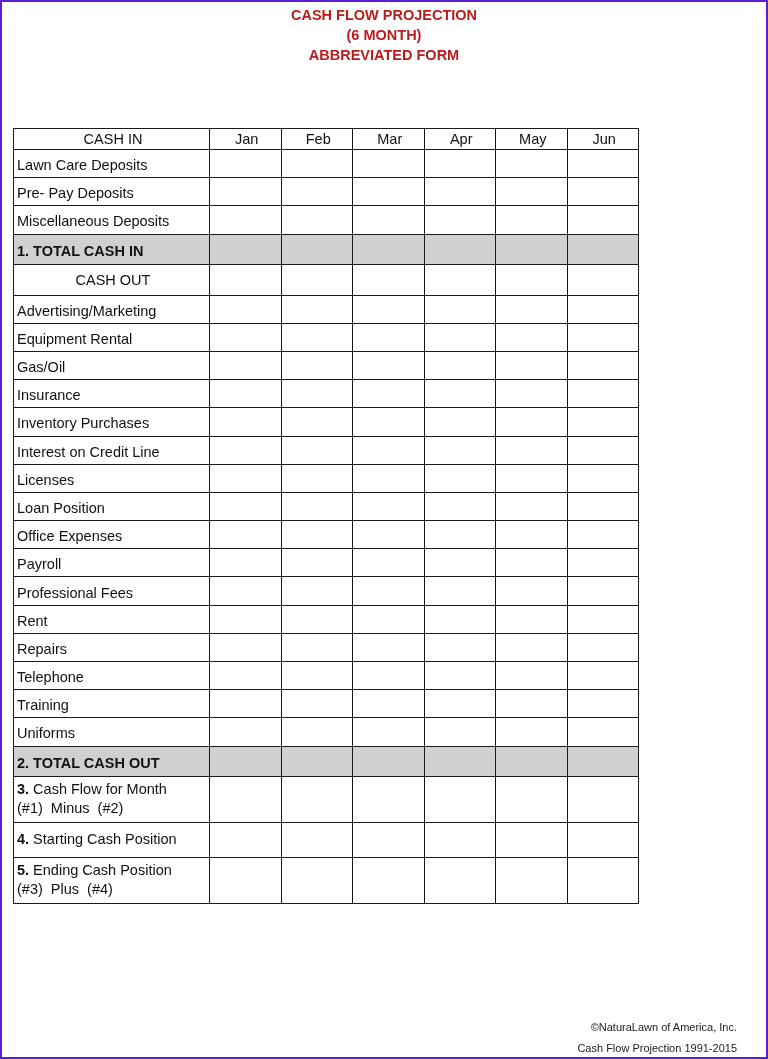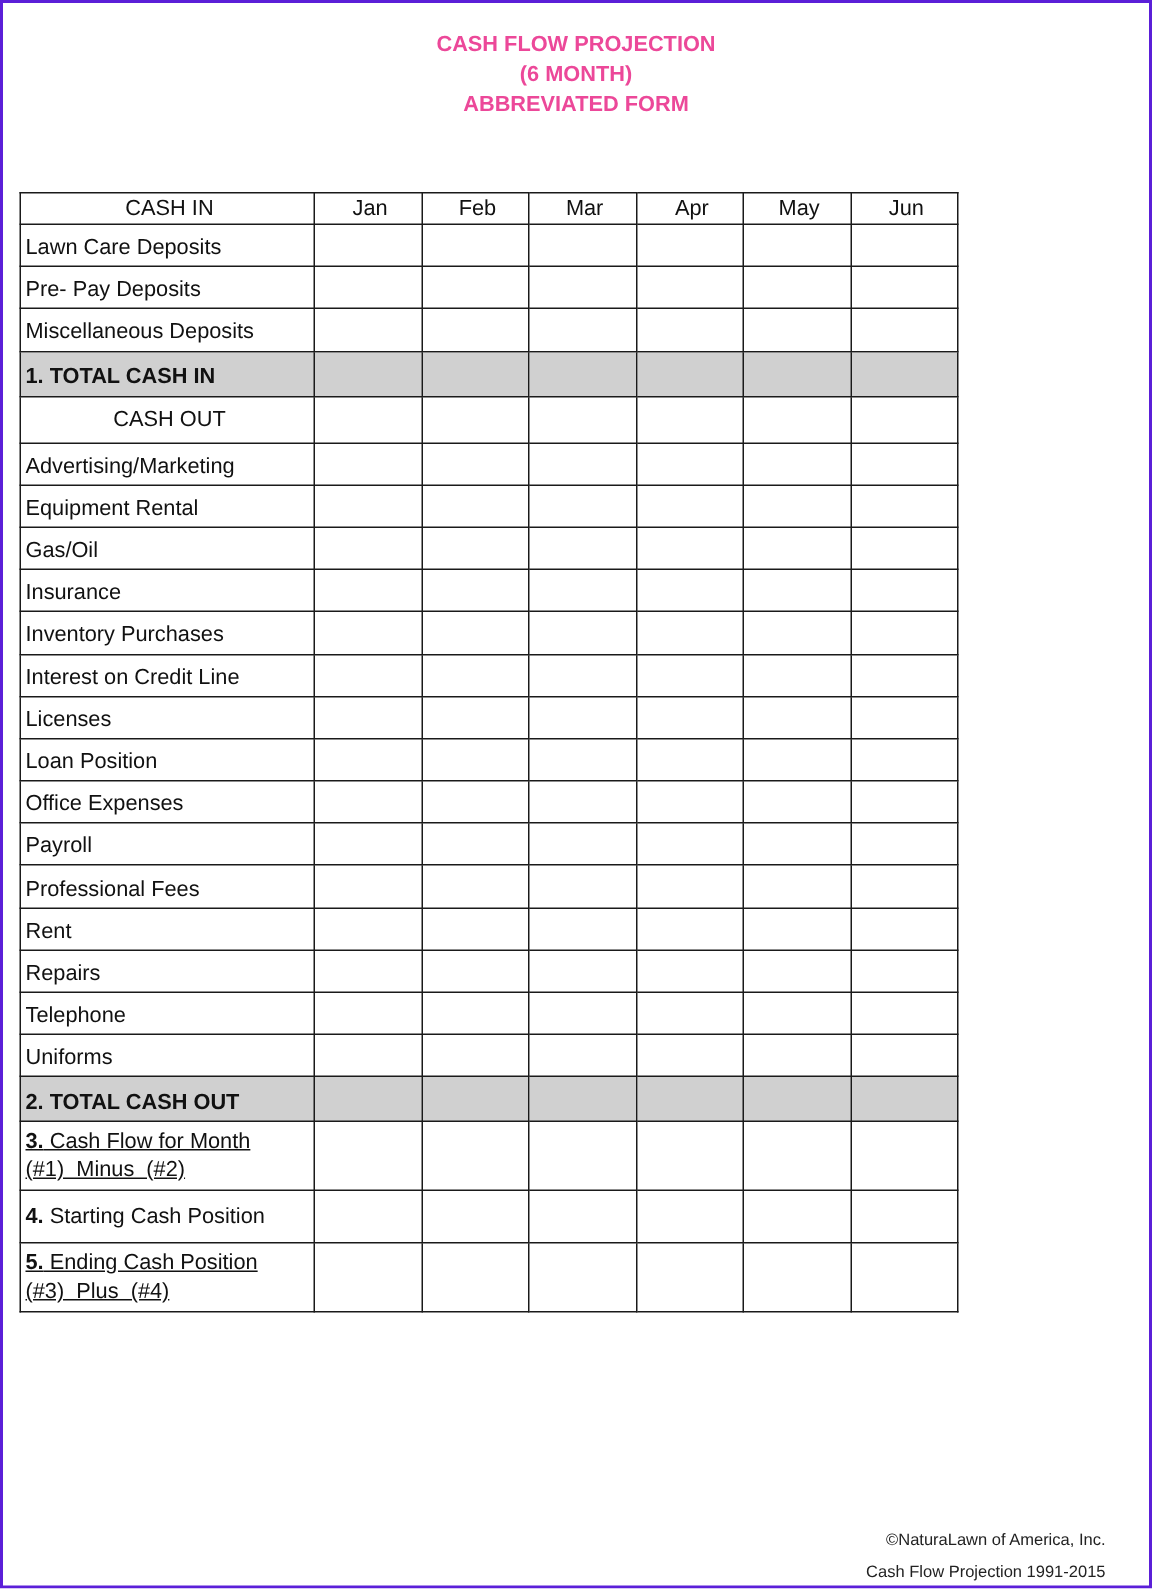--- a/index.html
+++ b/index.html
@@ -3,22 +3,22 @@
   <meta charset="utf-8">
   <style>
     * { box-sizing: border-box; margin: 0; padding: 0; }
     html, body { width: 768px; height: 1059px; background: #ffffff; overflow: hidden; }
     body { font-family: "Liberation Sans", sans-serif; color: #111; position: relative; }
     .page-frame {
       position: absolute; left: 0; top: 0; width: 768px; height: 1059px;
       border: 2px solid #5b1fd8; border-top-width: 2px;
     }
     .title-block {
-      position: absolute; left: 0; top: 20px; width: 768px; text-align: center;
-      font-weight: bold; font-size: 14.5px; line-height: 20px; color: #ec4899;
+      position: absolute; left: 0; top: 5px; width: 768px; text-align: center;
+      font-weight: bold; font-size: 14.5px; line-height: 20px; color: #b91c1c;
     }
     table.cf {
       position: absolute; left: 13px; top: 128px;
       border-collapse: collapse; table-layout: fixed;
       width: 625px;
     }
     table.cf td, table.cf th {
       border: 1.5px solid #1a1a1a;
       font-size: 14.5px; font-weight: normal; color: #111;
       padding: 0 0 0 3px; vertical-align: middle; white-space: nowrap; overflow: hidden;
@@ -26,21 +26,21 @@
     col.label-col { width: 196px; }
     col.month-col { width: 71.5px; }
     th.month { text-align: center; padding: 4px 0 0 0; font-size: 14.5px; }
     th.section { text-align: center; font-size: 16.5px; padding: 2px 0 0 0; }
     tr.head-row { height: 21px; }
     tr.item-row { height: 28.2px; }
     tr.item-row td.label { padding-top: 3px; margin-top: 44px; }
     tr.total-row { height: 30px; background: #d0d0d0; }
     tr.total-row td.label { font-weight: bold; padding-top: 4px; }
     tr.outhead-row { height: 31px; }
-    tr.tall-row { height: 46px; text-decoration: underline; }
+    tr.tall-row { height: 46px; }
     tr.mid-row { height: 35px; }
     td.multi { white-space: normal; line-height: 19px; }
     td.multi b { font-weight: bold; }
     td.bottom-aligned { vertical-align: bottom; padding-bottom: 2px; }
     td.cell { background: transparent; }
     .footer {
       position: absolute; right: 31px; top: 1017px; text-align: right;
       font-size: 11px; line-height: 21px; color: #222;
     }
   </style>
@@ -240,20 +240,29 @@
       <tr class="item-row">
         <td class="label">Telephone</td>
         <td class="cell"></td>
         <td class="cell"></td>
         <td class="cell"></td>
         <td class="cell"></td>
         <td class="cell"></td>
         <td class="cell"></td>
       </tr>
       <tr class="item-row">
+        <td class="label">Training</td>
+        <td class="cell"></td>
+        <td class="cell"></td>
+        <td class="cell"></td>
+        <td class="cell"></td>
+        <td class="cell"></td>
+        <td class="cell"></td>
+      </tr>
+      <tr class="item-row">
         <td class="label">Uniforms</td>
         <td class="cell"></td>
         <td class="cell"></td>
         <td class="cell"></td>
         <td class="cell"></td>
         <td class="cell"></td>
         <td class="cell"></td>
       </tr>
       <tr class="total-row">
         <td class="label">2. TOTAL CASH OUT</td>

